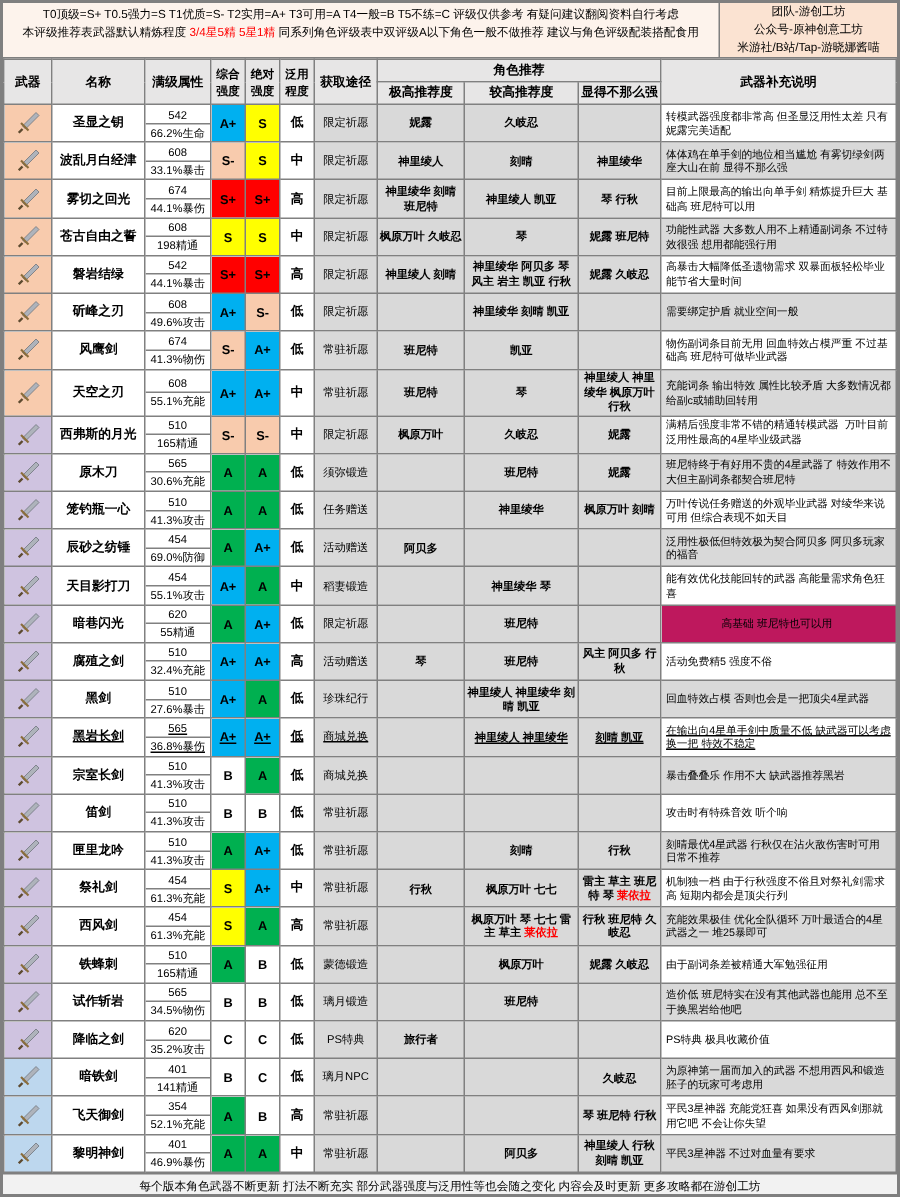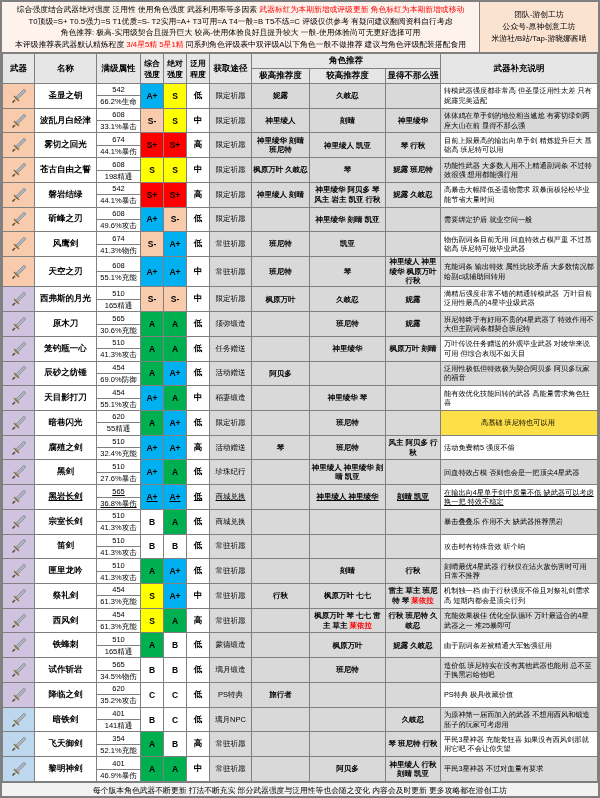--- a/index.html
+++ b/index.html
@@ -38,23 +38,21 @@
   svg.sword{display:block;margin:0 auto;}
 </style>
 </head>
 <body>
 
 <div id="sheet">
 
 
   <div id="info-band">
     <div id="info-left">
-        <div class="iline"><span>综合强度结合武器绝对强度 泛用性 使用角色强度 武器利用率等多因素 </span><span class="red">武器标红为本期新增或评级更新 角色标红为本期新增或移动</span></div>
         <div class="iline"><span>T0顶级=S+ T0.5强力=S T1优质=S- T2实用=A+ T3可用=A T4一般=B T5不练=C 评级仅供参考 有疑问建议翻阅资料自行考虑</span></div>
-        <div class="iline"><span>角色推荐: 极高-实用级契合且提升巨大 较高-使用体验良好且提升较大 一般-使用体验尚可无更好选择可用</span></div>
         <div class="iline"><span>本评级推荐表武器默认精炼程度 </span><span class="red">3/4星5精 5星1精</span><span> 同系列角色评级表中双评级A以下角色一般不做推荐 建议与角色评级配装搭配食用</span></div>
       </div>
     <div id="info-right">
         <div class="iline">团队-游创工坊</div>
         <div class="iline">公众号-原神创意工坊</div>
         <div class="iline">米游社/B站/Tap-游晓娜酱喵</div>
       </div>
   </div>
 
   <table>
@@ -389,21 +387,21 @@
             <div class="stat-top">620</div>
             <div class="stat-bot">55精通</div>
           </td>
           <td class="tier-cell" style="background: rgb(0, 176, 80);">A</td>
           <td class="tier-cell" style="background: rgb(0, 176, 240);">A+</td>
           <td class="vers-cell">低</td>
           <td class="acq-cell">限定祈愿</td>
           <td class="rec-cell"></td>
           <td class="rec-cell">班尼特</td>
           <td class="rec-cell"></td>
-          <td class="note-cell" style="background: #fde047; padding-left: 40px;">高基础 班尼特也可以用</td>
+          <td class="note-cell" style="background: #be185d; padding-left: 40px;">高基础 班尼特也可以用</td>
         </tr>
         <tr style="height: 22.8px;">
           <td class="icon-cell" style="background: rgb(207, 195, 224);">
             <svg width="18" height="18" viewBox="0 0 18 18" class="sword">
               <polygon points="14,2 16,4 7,13 5,11" fill="#aeb3bb" stroke="#6b7078" stroke-width="0.5"></polygon>
               <line x1="4" y1="9" x2="9" y2="14" stroke="#8a6d3b" stroke-width="1.4"></line>
               <line x1="5" y1="13" x2="2.5" y2="15.5" stroke="#5d4a2f" stroke-width="1.6"></line>
             </svg>
           </td>
           <td class="name-cell">腐殖之剑</td>

